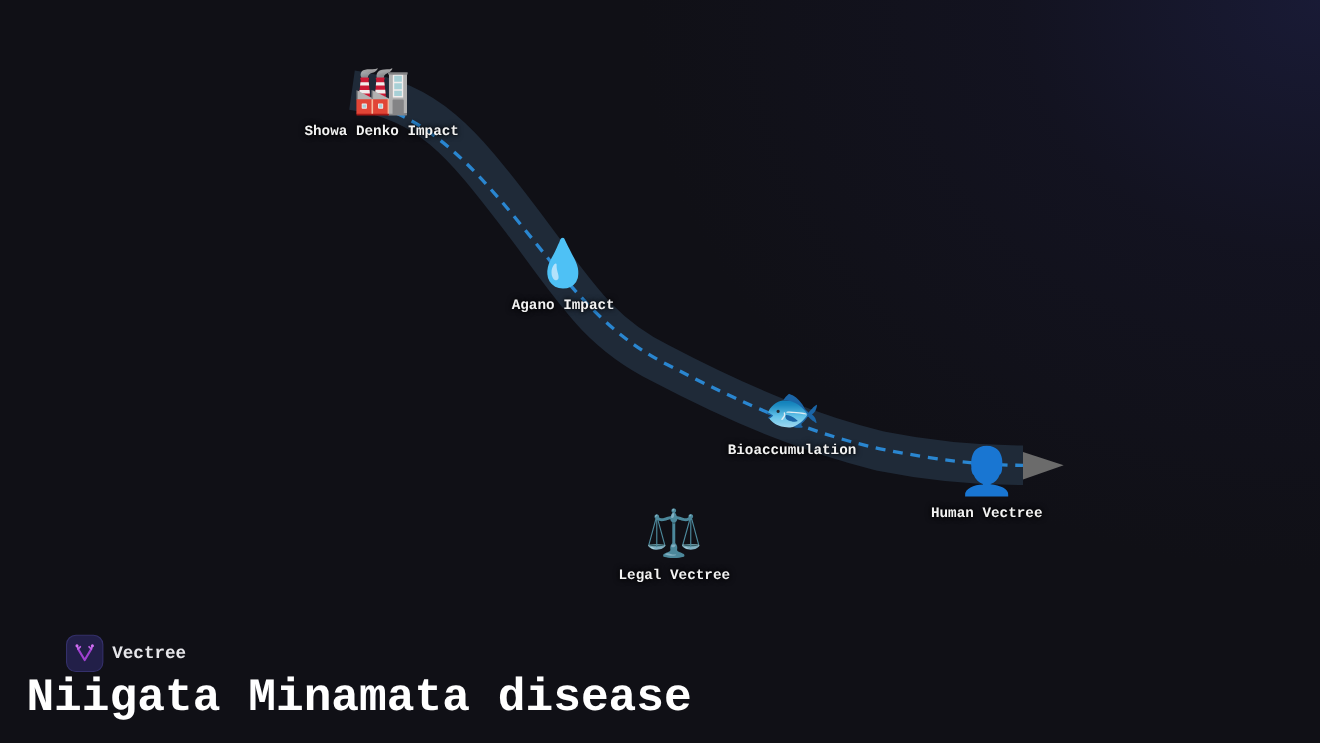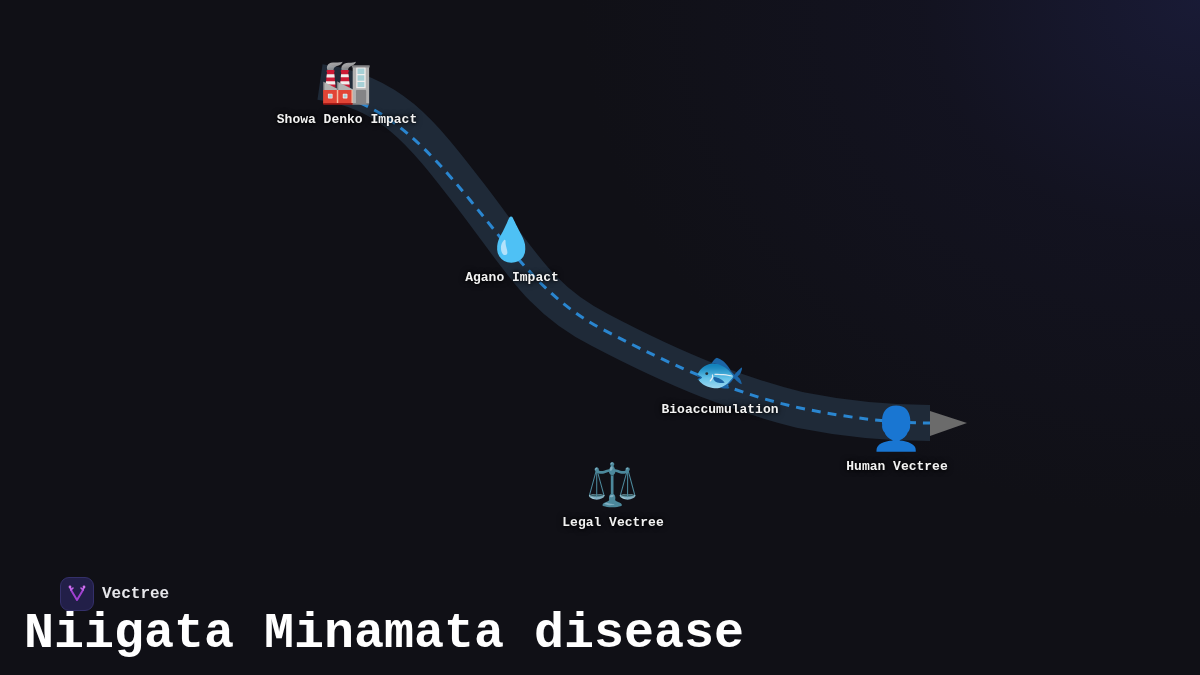--- a/index.html
+++ b/index.html
@@ -77,21 +77,21 @@
       font-weight: bold;
       font-size: 16px;
       color: #e6e6ea;
     }
     .title {
       position: absolute;
       left: 24px;
       top: 610px;
       font-family: "Liberation Mono", "DejaVu Sans Mono", monospace;
       font-weight: bold;
-      font-size: 50px;
+      font-size: 42px;
       line-height: 48px;
       color: #ffffff;
       white-space: nowrap;
     }
     .url {
       position: absolute;
       right: 24px;
       top: 624px;
       font-family: "Liberation Mono", "DejaVu Sans Mono", monospace;
       font-size: 14px;

